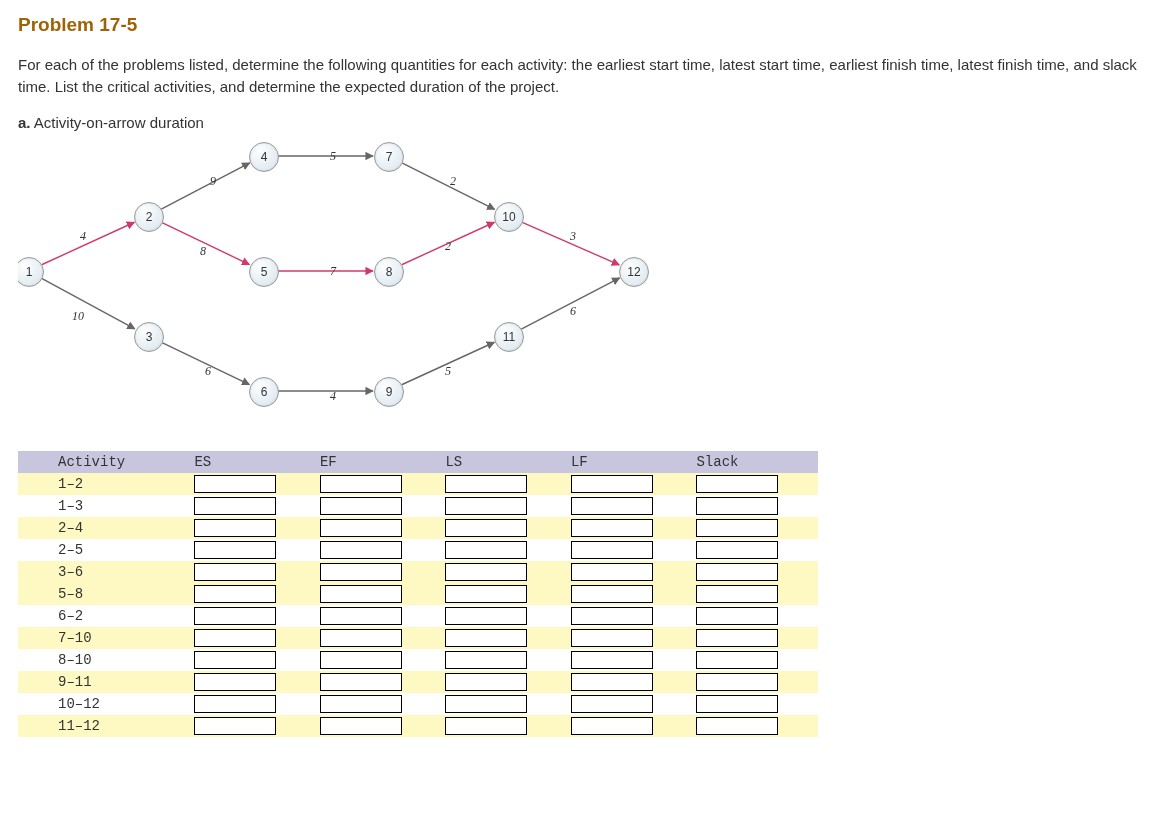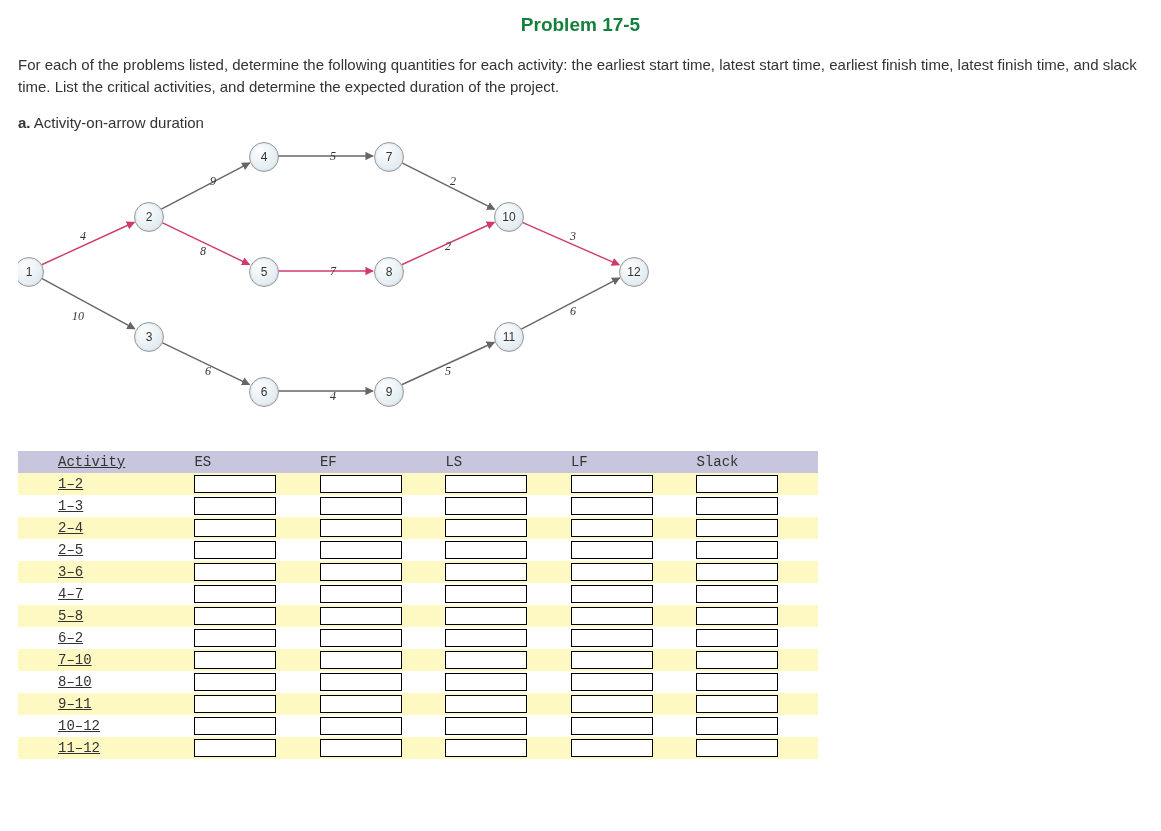--- a/index.html
+++ b/index.html
@@ -5,22 +5,21 @@
   body {
     font-family: Arial, Helvetica, sans-serif;
     color: #333;
     margin: 14px 18px;
     font-size: 15px;
   }
   h2.title {
     font-size: 19px;
     font-weight: bold;
     margin: 0 0 18px 0;
-    color: #15803d;
-    text-align: center;
+    color: #a16207;
   }
   p.instr {
     margin: 0 0 16px 0;
     line-height: 1.45;
     max-width: 1120px;
     color: #333;
   }
   .subhead { margin: 0 0 10px 0; }
   .subhead b { font-weight: bold; }
   
@@ -56,21 +55,21 @@
     font-size: 14px;
     border-collapse: collapse;
     width: 800px;
   }
   .summary td, .summary th {
     padding: 1px 4px;
     text-align: left;
     font-weight: normal;
     height: 20px;
   }
-  .summary .label-col { width: 150px; padding-left: 40px; text-decoration: underline;}
+  .summary .label-col { width: 150px; padding-left: 40px;}
   .summary .hdr-row td { background: #c8c6de; }
   .summary .stripe td { background: #fef9c3; }
   .summary .sumtitle td { padding-left: 30px; background:#e3e3e3;}
   .inp {
     width: 80px; height: 16px;
     border: 1px solid #000;
     background: #fff;
     display: inline-block;
     vertical-align: middle;
     padding:0;
@@ -187,28 +186,20 @@
         <td class="valcol"><input type="text" class="inp" style=""></td>
       </tr>
       <tr class="stripe">
         <td class="label-col">3–6</td>
         <td class="valcol"><input type="text" class="inp" style=""></td>
         <td class="valcol"><input type="text" class="inp" style=""></td>
         <td class="valcol"><input type="text" class="inp" style=""></td>
         <td class="valcol"><input type="text" class="inp" style=""></td>
         <td class="valcol"><input type="text" class="inp" style=""></td>
       </tr>
-      <tr>
-        <td class="label-col">4–7</td>
-        <td class="valcol"><input type="text" class="inp" style=""></td>
-        <td class="valcol"><input type="text" class="inp" style=""></td>
-        <td class="valcol"><input type="text" class="inp" style=""></td>
-        <td class="valcol"><input type="text" class="inp" style=""></td>
-        <td class="valcol"><input type="text" class="inp" style=""></td>
-      </tr>
       <tr class="stripe">
         <td class="label-col">5–8</td>
         <td class="valcol"><input type="text" class="inp" style=""></td>
         <td class="valcol"><input type="text" class="inp" style=""></td>
         <td class="valcol"><input type="text" class="inp" style=""></td>
         <td class="valcol"><input type="text" class="inp" style=""></td>
         <td class="valcol"><input type="text" class="inp" style=""></td>
       </tr>
       <tr>
         <td class="label-col">6–2</td>

